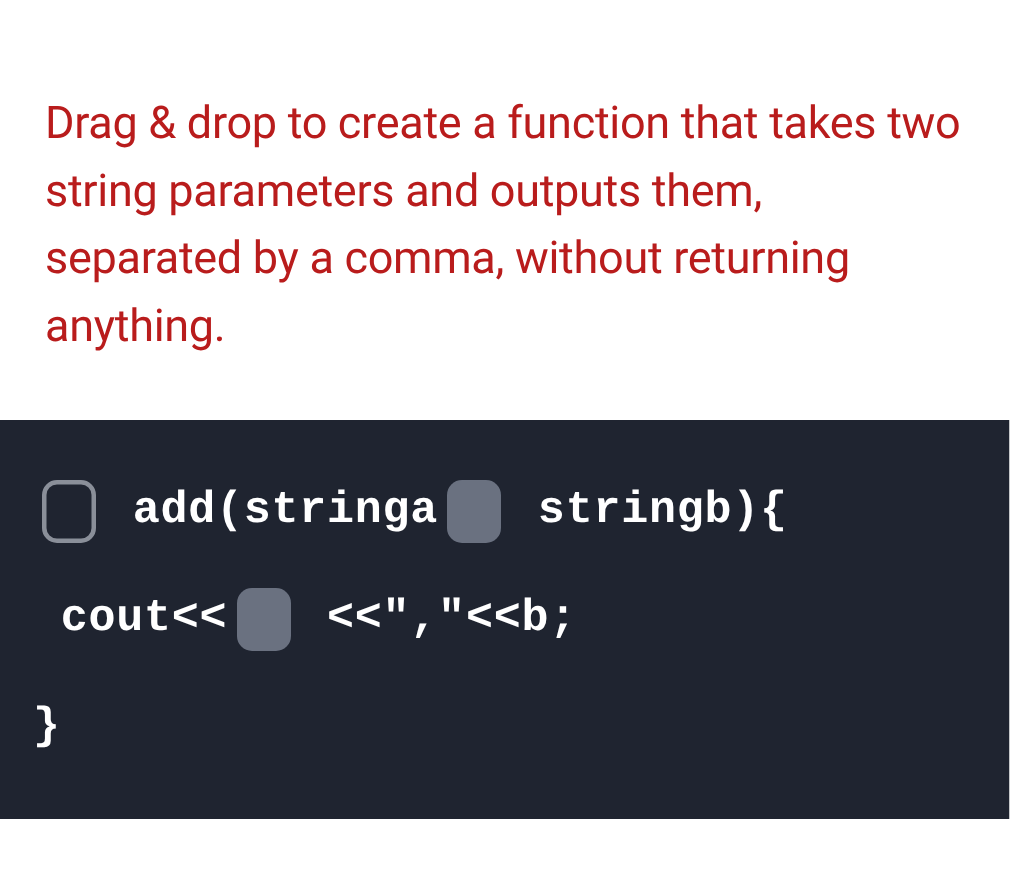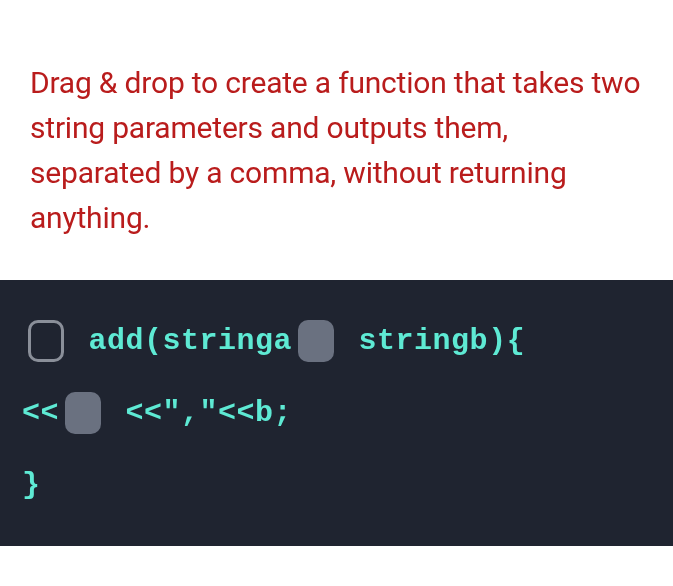--- a/index.html
+++ b/index.html
@@ -11,21 +11,21 @@
   .instruction {
     padding: 60px 30px 40px 30px;
     font-size: 30px;
     line-height: 1.5;
     color: #b91c1c;
     font-weight: 400;
     letter-spacing: -0.2px;
   }
   .code-block {
     background: #1f2430;
-    color: #5eead4;
+    color: #ffffff;
     padding: 28px 22px 28px 22px;
     font-family: "SFMono-Regular", Consolas, "Liberation Mono", Menlo, monospace;
     font-size: 30px;
     line-height: 2.2;
     font-weight: 600;
     letter-spacing: 0.5px;
   }
   .code-row {
     display: flex;
     align-items: center;
@@ -64,20 +64,21 @@
     <span class="code-text">string</span>
     <span class="code-text">a</span>
     <span class="blank blank-solid"></span>
     <span class="code-text"> string</span>
     <span class="code-text">b</span>
     <span class="code-text">)</span>
     <span class="code-text">{</span>
   </div>
 
   <div class="code-row">
+    <span class="code-text"> cout</span>
     <span class="code-text">&lt;&lt;</span>
     <span class="blank blank-solid"></span>
     <span class="code-text"> &lt;&lt;</span>
     <span class="code-text">"</span>
     <span class="code-text">,</span>
     <span class="code-text">"</span>
     <span class="code-text">&lt;&lt;</span>
     <span class="code-text">b</span>
     <span class="code-text">;</span>
   </div>

